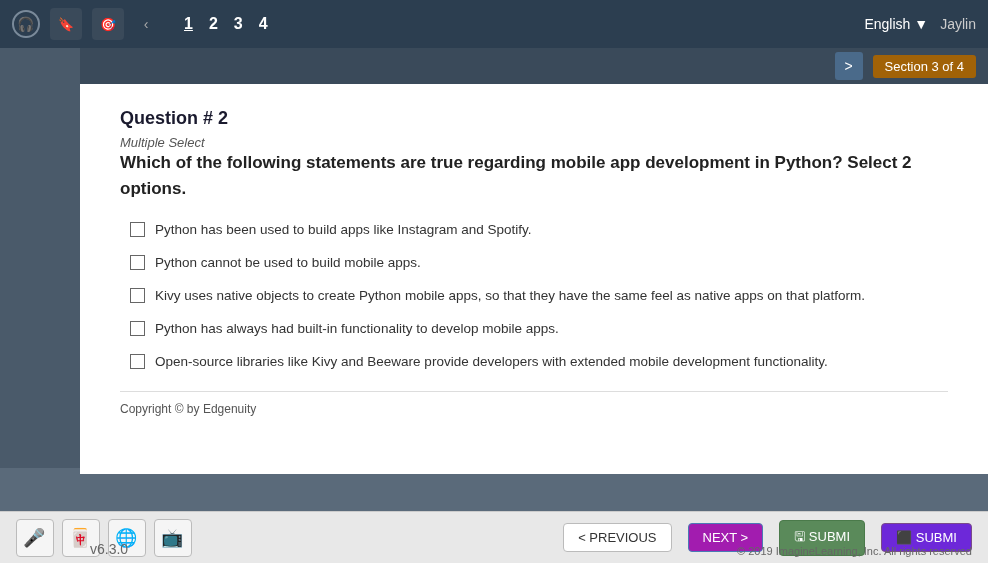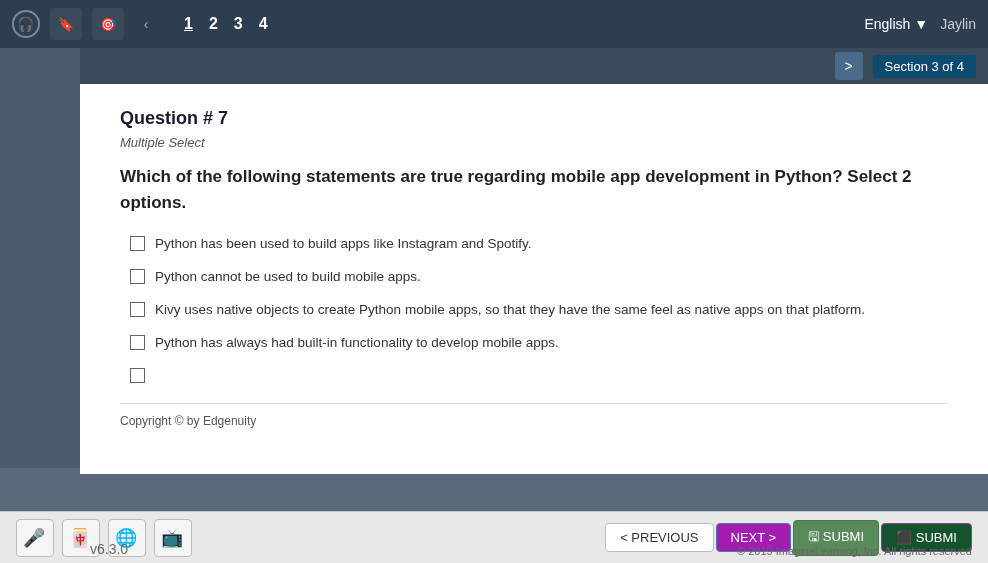--- a/index.html
+++ b/index.html
@@ -95,21 +95,21 @@
       width: 28px; height: 28px;
       background: #4a6a8a;
       border-radius: 3px;
       display: flex; align-items: center; justify-content: center;
       color: #fff; font-size: 14px; cursor: pointer;
       margin-right: 10px;
     }
     .section-label {
       color: #fff;
       font-size: 13px;
-      background: #0c4a6e;
+      background: #a16207;
       padding: 4px 12px;
       border-radius: 3px;
     }
 
     
     .main-content {
       background: #fff;
       margin: 0 0 0 80px;
       padding: 24px 40px 16px 40px;
       min-height: 390px;
@@ -133,21 +133,20 @@
     .question-title {
       font-size: 18px;
       font-weight: bold;
       color: #1a1a2e;
       margin-bottom: 6px;
     }
     .question-type {
       font-style: italic;
       font-size: 13px;
       color: #555;
-      margin-bottom: 14px;
     }
     .question-text {
       font-size: 17px;
       font-weight: bold;
       color: #222;
       margin-bottom: 20px;
       line-height: 1.5;
     }
 
     .options-list {
@@ -216,21 +215,21 @@
       border-radius: 4px;
       display: flex; align-items: center; justify-content: center;
       cursor: pointer;
       font-size: 18px;
       color: #444;
     }
     .bottom-right {
       margin-left: auto;
       display: flex;
       align-items: center;
-      gap: 2px;
+      gap: 16px;
     }
     .nav-btn {
       background: #fff;
       border: 1px solid #bbb;
       border-radius: 4px;
       padding: 6px 14px;
       font-size: 13px;
       color: #333;
       cursor: pointer;
       display: flex; align-items: center; gap: 4px;
@@ -244,21 +243,21 @@
       background: #5a8a5a;
       border: 1px solid #4a7a4a;
       border-radius: 4px;
       padding: 6px 14px;
       font-size: 13px;
       color: #fff;
       cursor: pointer;
       display: flex; align-items: center; gap: 4px;
     }
     .submit-btn {
-      background: #14532d;
+      background: #6d28d9;
       border: 1px solid #7a4a8a;
       border-radius: 4px;
       padding: 6px 14px;
       font-size: 13px;
       color: #fff;
       cursor: pointer;
       display: flex; align-items: center; gap: 4px;
     }
     .version-text {
       position: absolute;
@@ -301,21 +300,21 @@
 </div>
 
 <div class="section-bar">
   <div class="section-arrow">&gt;</div>
   <div class="section-label">Section 3 of 4</div>
 </div>
 
 <div class="left-sidebar"></div>
 
 <div class="main-content">
-  <div class="question-title">Question # 7</div>
+  <div class="question-title">Question # 2</div>
   <div class="question-type">Multiple Select</div>
   <div class="question-text">Which of the following statements are true regarding mobile app development in Python? Select 2 options.</div>
 
   <ul class="options-list">
     <li class="option-item">
       <div class="option-checkbox"></div>
       <span class="option-text">Python has been used to build apps like Instagram and Spotify.</span>
     </li>
     <li class="option-item">
       <div class="option-checkbox"></div>
@@ -324,20 +323,21 @@
     <li class="option-item">
       <div class="option-checkbox"></div>
       <span class="option-text">Kivy uses native objects to create Python mobile apps, so that they have the same feel as native apps on that platform.</span>
     </li>
     <li class="option-item">
       <div class="option-checkbox"></div>
       <span class="option-text">Python has always had built-in functionality to develop mobile apps.</span>
     </li>
     <li class="option-item">
       <div class="option-checkbox"></div>
+      <span class="option-text">Open-source libraries like Kivy and Beeware provide developers with extended mobile development functionality.</span>
     </li>
   </ul>
 
   <hr class="divider">
   <div class="copyright">Copyright © by Edgenuity</div>
 </div>
 
 <div class="bottom-toolbar">
   <div class="bottom-left">
     <div class="tool-btn">🎤</div>

